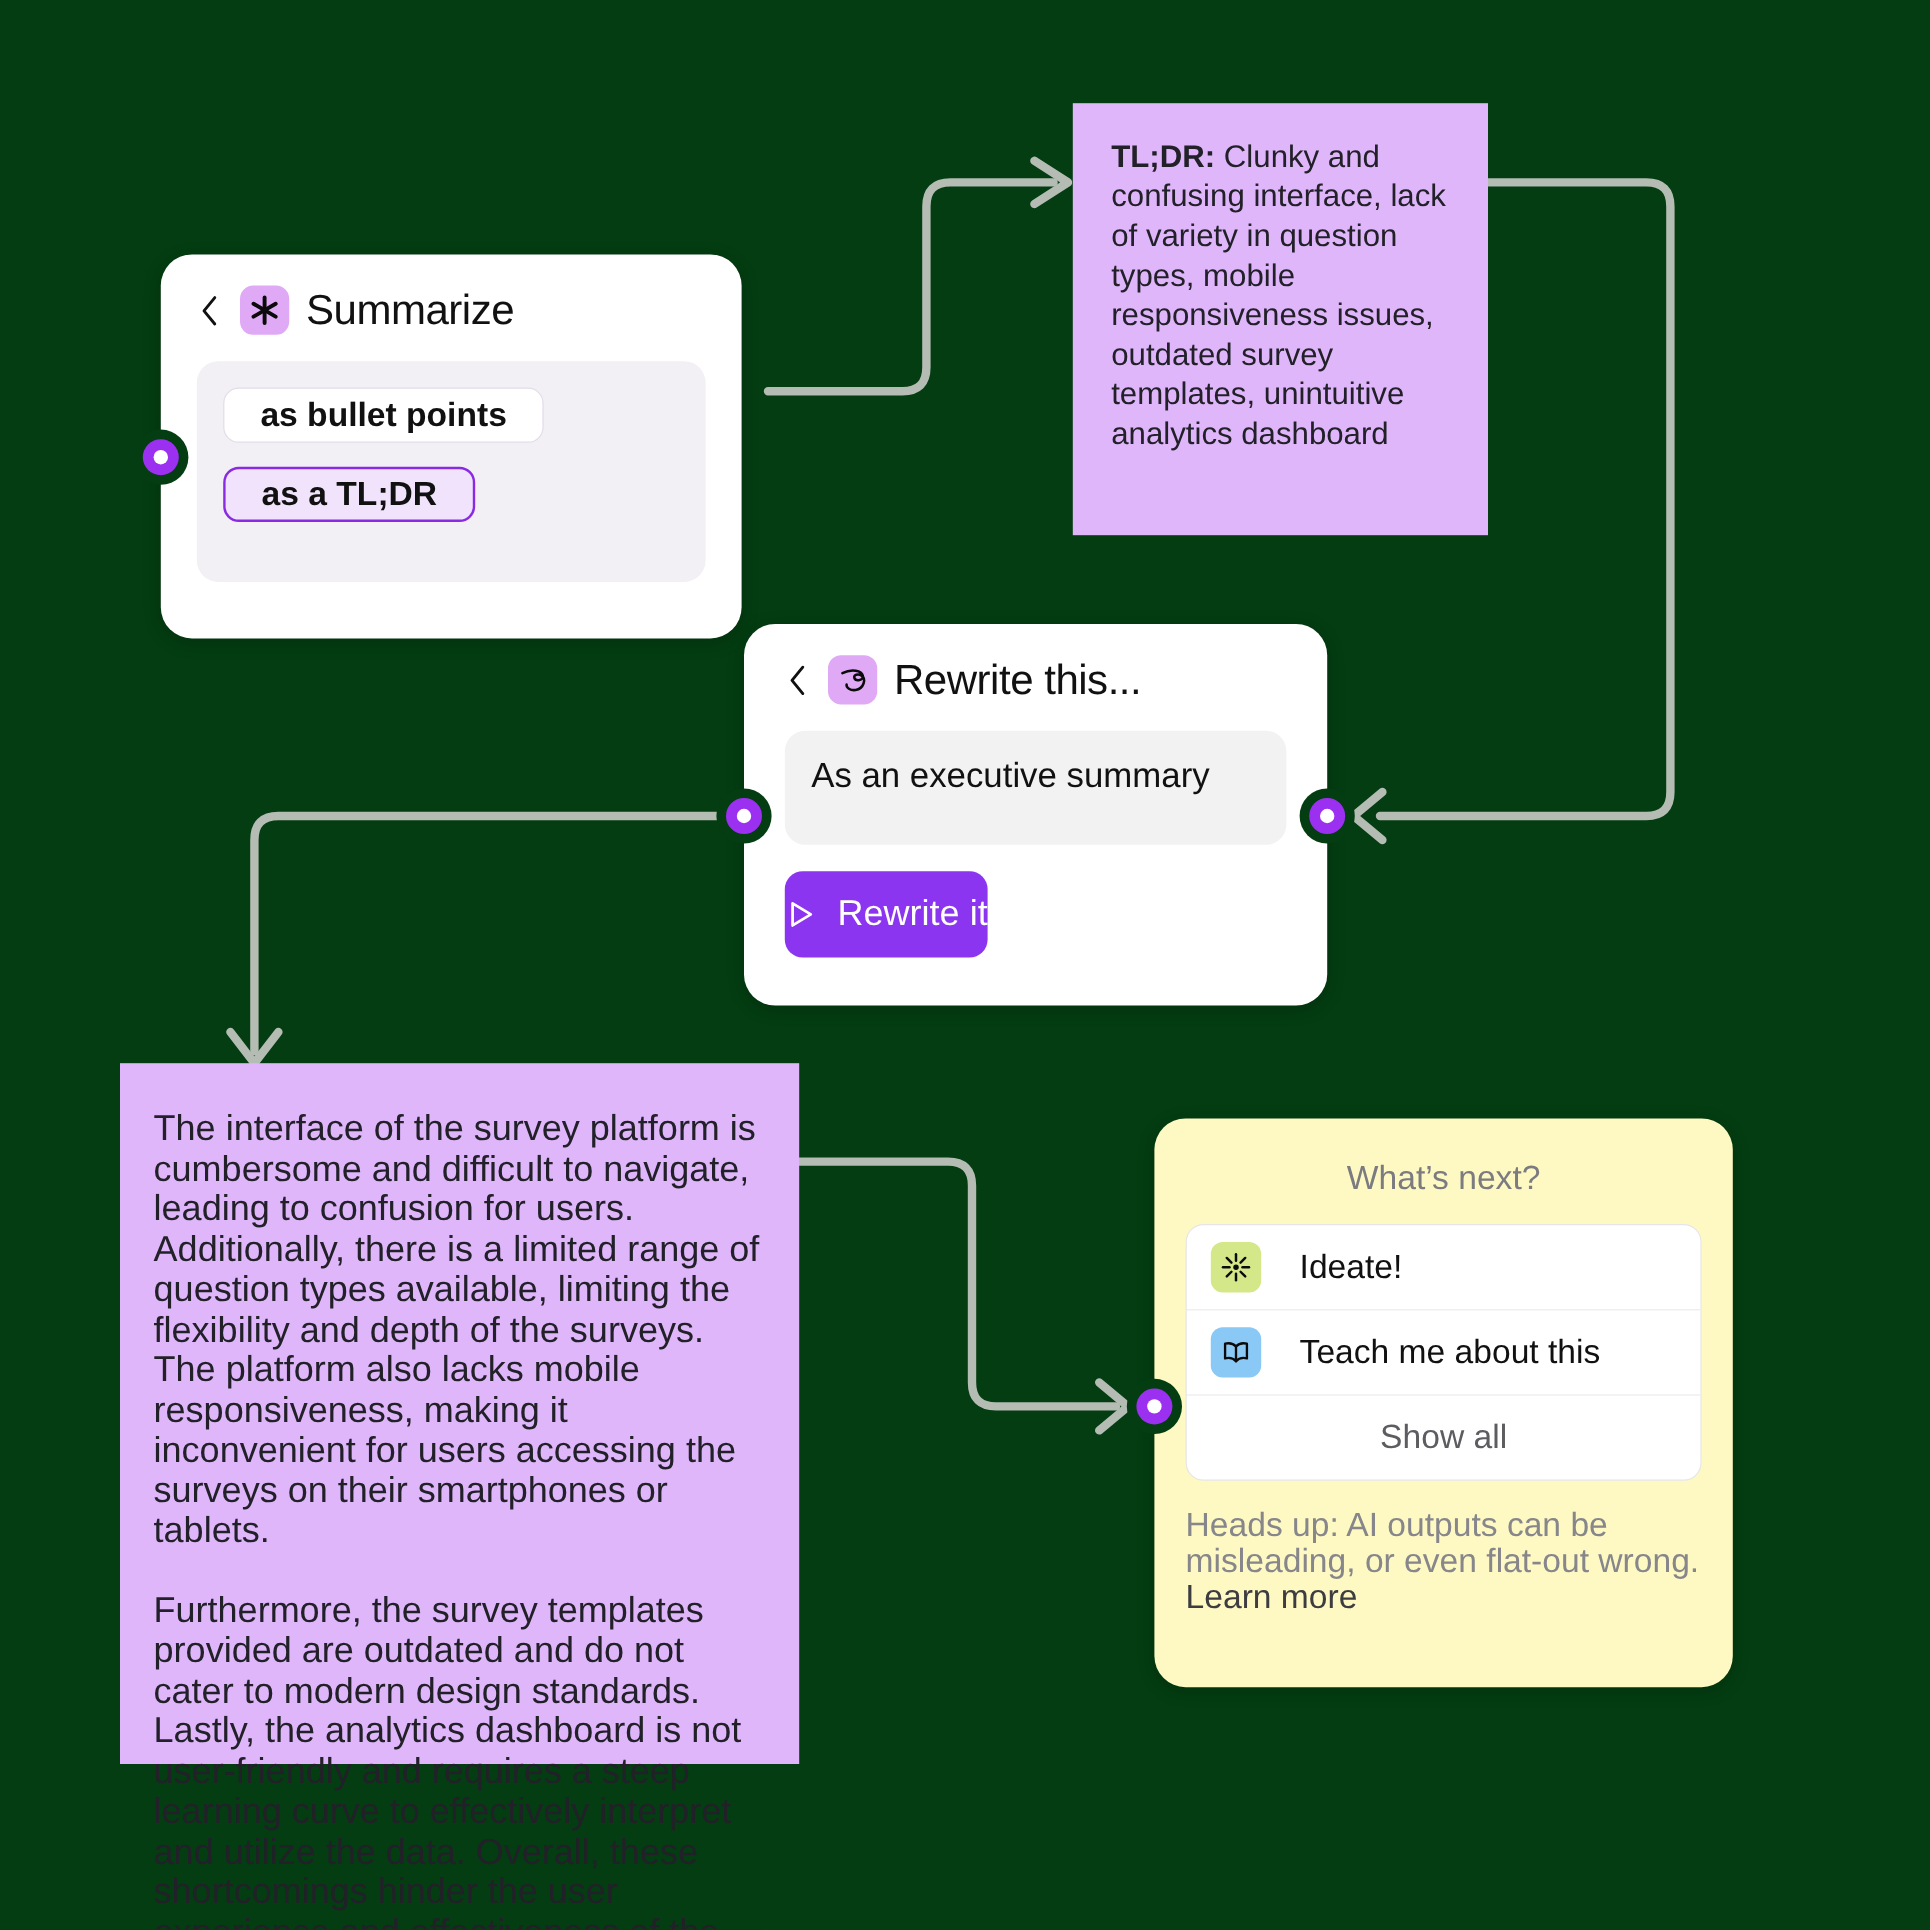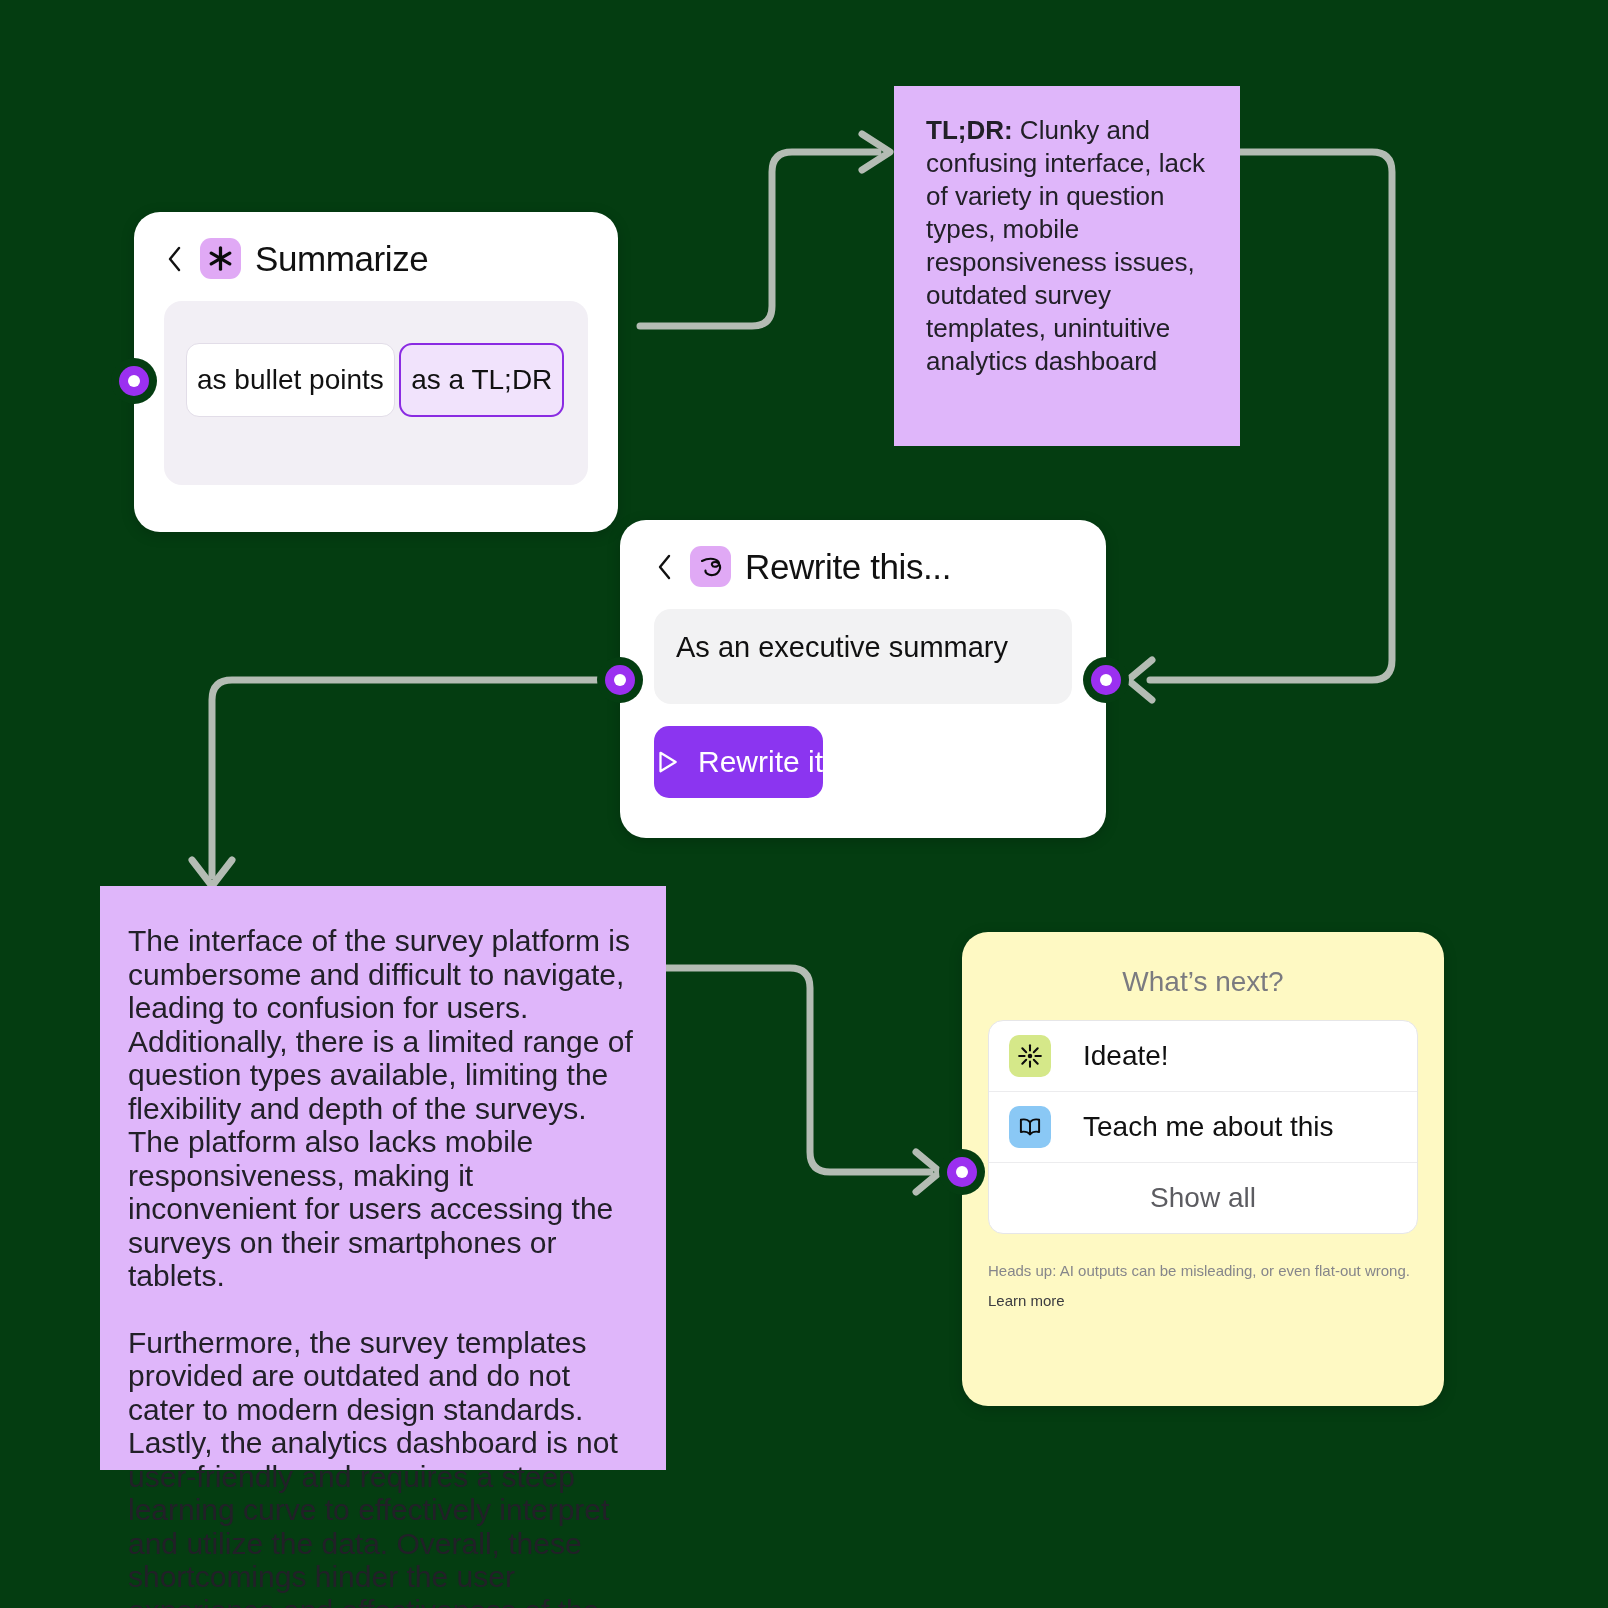--- a/index.html
+++ b/index.html
@@ -88,28 +88,29 @@
     margin-top: 22px;
     background: #f2eff5;
     border-radius: 18px;
     padding: 22px;
     height: 184px;
   }
 
   .opt-pill {
     display: inline-flex;
     align-items: center;
-    height: 74px;
-    padding: 0 10px;
+    height: 46px;
+    padding: 0 30px;
     border-radius: 13px;
     font-size: 28px;
     color: #111;
     background: #ffffff;
     border: 1px solid #e2dde8;
     white-space: nowrap;
+    font-weight: bold;
   }
 
   .opt-pill.selected {
     background: #f1e3fc;
     border: 2.5px solid #8a2be2;
     margin-top: 20px;
   }
 
   
   #rewrite-card {
@@ -243,21 +244,21 @@
     display: flex;
     align-items: center;
     justify-content: center;
     font-size: 28px;
     color: #5c5c61;
     cursor: pointer;
   }
 
   #disclaimer {
     margin-top: 22px;
-    font-size: 15px;
+    font-size: 28px;
     line-height: 30px;
     color: #86868b;
   }
 
   #disclaimer .learn-more {
     color: #3c3c41;
     cursor: pointer;
   }
 
   

